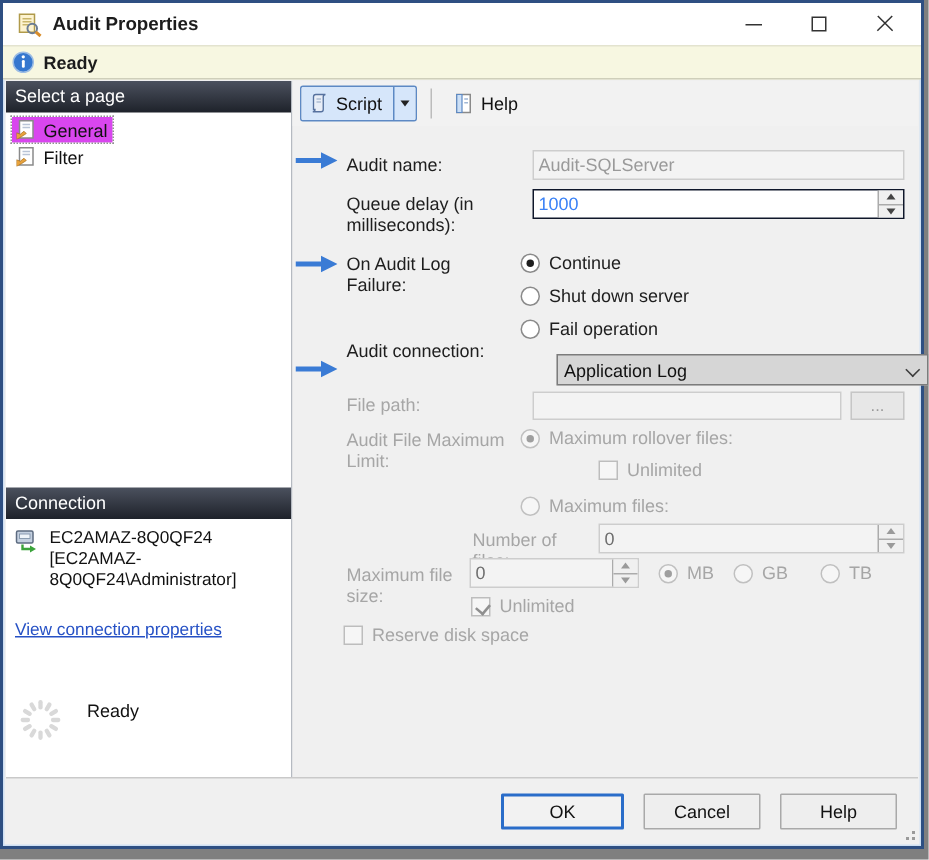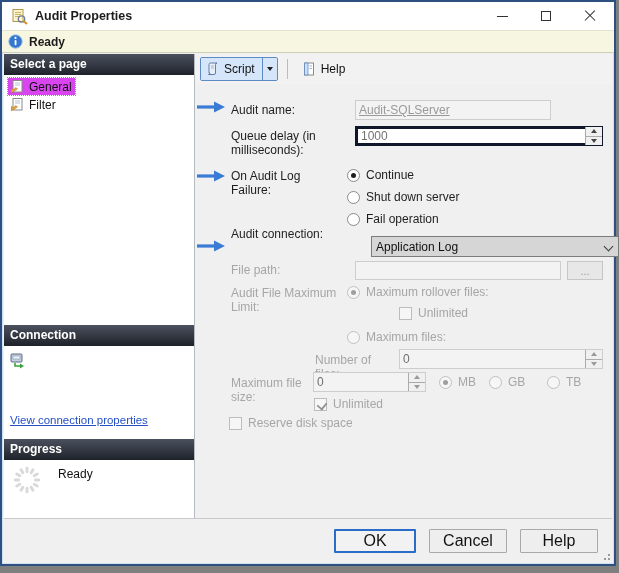--- a/index.html
+++ b/index.html
@@ -26,21 +26,21 @@
   .glyph-close::before{transform:rotate(45deg);} .glyph-close::after{transform:rotate(-45deg);}
   
   .statusbar{height:23px;background:var(--status-bg);border-top:1px solid #e3e3cf;border-bottom:1px solid #cfcfba;
     display:flex;align-items:center;padding-left:6px;gap:6px;}
   .statusbar .stext{font-size:12px;color:#1c1c1c;font-weight:700;}
   
   .body{position:absolute;left:2px;right:2px;top:52px;height:466px;display:flex;}
   .sidebar{width:191px;background:var(--sidebar-bg);border-right:1px solid #b5bac1;position:relative;}
   .main{flex:1;background:var(--panel-bg);position:relative;}
   .sec-header{position:absolute;left:0;right:0;height:21px;line-height:21px;padding-left:6px;
-    background:linear-gradient(var(--header-grad-top),var(--header-grad-bottom));color:#fff;font-size:12px;font-weight:700;}
+    background:linear-gradient(var(--header-grad-top),var(--header-grad-bottom));color:#fff;font-size:12px;font-weight:400;}
   .side-item{position:absolute;left:4px;display:flex;align-items:center;gap:5px;height:17px;padding:0 3px;font-size:12px;color:#111;}
   .side-item.on{background:#d946ef;outline:1px dotted #8f8f8f;}
   .conn-row{position:absolute;left:6px;right:4px;display:flex;gap:6px;align-items:flex-start;}
   .conn-text{font-size:11.5px;line-height:14px;color:#111;overflow-wrap:anywhere;width:152px;}
   .link{position:absolute;left:6px;font-size:11.5px;color:var(--link);text-decoration:underline;cursor:pointer;}
   .prog-row{position:absolute;left:8px;display:flex;gap:16px;align-items:flex-start;}
   .prog-row .ptext{font-size:12px;color:#111;margin-top:2px;}
   
   .toolbar{position:absolute;left:0;right:0;top:0;height:30px;background:#f2f2f2;display:flex;align-items:center;padding-left:5px;}
   .script-btn{display:flex;height:24px;border:1px solid var(--script-btn-border);border-radius:2px;overflow:hidden;}
@@ -49,21 +49,21 @@
   .tri-down{width:0;height:0;border-left:3.5px solid transparent;border-right:3.5px solid transparent;border-top:4px solid #222;}
   .tb-sep{width:1px;height:20px;background:#bcbcbc;margin:0 7px 0 9px;}
   .help-btn{display:flex;align-items:center;gap:5px;height:24px;padding:0 7px;font-size:12px;color:#111;}
   
   .form{position:absolute;left:0;right:0;top:30px;bottom:0;}
   .lbl{position:absolute;font-size:12px;color:var(--text);width:112px;line-height:14px;}
   .lbl.dis{color:var(--disabled-text);}
   .tb{position:absolute;font-size:12px;padding:0 3px;border:1px solid #6e6e6e;background:#fff;color:#111;outline:none;}
   .tb.dis{border:1px solid #cdcdcd;background:#f3f3f3;color:#9a9a9a;}
   .spinwrap{position:absolute;}
-  .spinwrap input{position:absolute;left:0;top:0;width:100%;height:100%;font-size:12px;padding:0 20px 0 3px;border:3px solid #0f172a;background:#fff;color:#737373;outline:none;}
+  .spinwrap input{position:absolute;left:0;top:0;width:100%;height:100%;font-size:12px;padding:0 20px 0 3px;border:1px solid #0f172a;background:#fff;color:#3b82f6;outline:none;}
   .spinwrap.dis input{border:1px solid #cdcdcd;background:#f3f3f3;color:#6e6e6e;}
   .spin{position:absolute;right:1px;top:1px;bottom:1px;width:17px;display:flex;flex-direction:column;border-left:1px solid #ababab;}
   .spin div{flex:1;background:#f0f0f0;display:flex;align-items:center;justify-content:center;}
   .spin div + div{border-top:1px solid #ababab;}
   .tri-up-s{width:0;height:0;border-left:3px solid transparent;border-right:3px solid transparent;border-bottom:4px solid #444;}
   .tri-dn-s{width:0;height:0;border-left:3px solid transparent;border-right:3px solid transparent;border-top:4px solid #444;}
   .spin.dim .tri-up-s{border-bottom-color:#9a9a9a;} .spin.dim .tri-dn-s{border-top-color:#9a9a9a;}
   .optrow{position:absolute;display:flex;align-items:center;gap:6px;font-size:12px;color:var(--text);}
   .optrow.dis{color:var(--disabled-text);}
   .radio{width:13px;height:13px;border-radius:50%;border:1px solid #8a8a8a;background:#fff;position:relative;flex:0 0 auto;}
@@ -73,21 +73,21 @@
   .cb{width:13px;height:13px;border:1px solid #8a8a8a;background:#fff;position:relative;flex:0 0 auto;}
   .optrow.dis .cb{border-color:#bdbdbd;background:#f6f6f6;}
   .cb.on::after{content:"";position:absolute;left:2.5px;top:1px;width:6px;height:8px;border:solid #8f8f8f;border-width:0 2px 2px 0;transform:rotate(40deg) scale(.85);}
   .combo{position:absolute;height:21px;border:1px solid #7c7c7c;background:#d6d6d6;display:flex;align-items:center;font-size:12px;color:#111;padding-left:4px;}
   .combo .chev{position:absolute;right:6px;top:7px;width:7px;height:7px;border:solid #3c3c3c;border-width:0 0 1.6px 1.6px;transform:rotate(-45deg);margin-top:-1px;}
   .browse{position:absolute;border:1px solid #c6c6c6;background:#e7e7e7;color:#9a9a9a;font-size:11px;display:flex;align-items:center;justify-content:center;}
   .arrow-ann{position:absolute;width:28px;height:12px;}
   
   .footer{position:absolute;left:2px;right:2px;bottom:2px;height:44px;background:var(--panel-bg);border-top:1px solid #c9c9c9;
     display:flex;align-items:center;justify-content:flex-end;gap:13px;padding-right:14px;}
-  .btn{height:24px;width:78px;background:#eeeeee;border:1px solid #a9a9a9;font-size:16px;color:#111;
+  .btn{height:24px;width:78px;background:#eeeeee;border:1px solid #a9a9a9;font-size:12px;color:#111;
     display:flex;align-items:center;justify-content:center;border-radius:1px;}
   .btn.focus{border:2px solid var(--ok-focus-border);background:#f2f2f2;width:82px;}
   .grip{position:absolute;right:2px;bottom:2px;width:10px;height:10px;}
   .grip i{position:absolute;width:2px;height:2px;background:#9a9a9a;}
 </style>
 </head>
 <body>
 
 <div class="window">
 
@@ -147,24 +147,24 @@
       </div>
 
       <div class="sec-header" style="top:271px;">Connection</div>
       <div class="conn-row" style="top:298px;">
         <svg width="17" height="17" viewBox="0 0 17 17">
           <rect x="1" y="2" width="11" height="8" rx="1" fill="#c4d0e0" stroke="#5c6b80"></rect>
           <rect x="3" y="4" width="7" height="3" fill="#eef3f9" stroke="#8294ab" stroke-width="0.6"></rect>
           <path d="M5 11 v3 h5" fill="none" stroke="#3ba33b" stroke-width="1.6"></path>
           <polygon points="10,11.6 14,14 10,16.4" fill="#3ba33b"></polygon>
         </svg>
+        <span class="conn-text">EC2AMAZ-8Q0QF24 [EC2AMAZ-8Q0QF24\Administrator]</span>
       </div>
       <span class="link" style="top:360px;">View connection properties</span>
 
-      <div class="sec-header" style="top:385px;">Progress</div>
       <div class="prog-row" style="top:411px;">
         <svg width="30" height="30" viewBox="0 0 26 26">
           <g fill="#d9d9d9">
             <rect x="11.75" y="1.5" width="2.5" height="5.5" rx="1.2"></rect>
             <rect x="11.75" y="1.5" width="2.5" height="5.5" rx="1.2" transform="rotate(30 13 13)"></rect>
             <rect x="11.75" y="1.5" width="2.5" height="5.5" rx="1.2" transform="rotate(60 13 13)"></rect>
             <rect x="11.75" y="1.5" width="2.5" height="5.5" rx="1.2" transform="rotate(90 13 13)"></rect>
             <rect x="11.75" y="1.5" width="2.5" height="5.5" rx="1.2" transform="rotate(120 13 13)"></rect>
             <rect x="11.75" y="1.5" width="2.5" height="5.5" rx="1.2" transform="rotate(150 13 13)"></rect>
             <rect x="11.75" y="1.5" width="2.5" height="5.5" rx="1.2" transform="rotate(180 13 13)"></rect>
@@ -206,21 +206,21 @@
         </div>
       </div>
 
       <div class="form">
 
         <svg class="arrow-ann" style="left:2px;top:17px;" viewBox="0 0 28 12">
           <line x1="0" y1="6" x2="17" y2="6" stroke="var(--accent-arrow)" stroke-width="3.2"></line>
           <polygon points="17,0.5 28,6 17,11.5" fill="var(--accent-arrow)"></polygon>
         </svg>
         <span class="lbl" style="left:36px;top:19px;">Audit name:</span>
-        <input class="tb dis" style="left: 160px; top: 16px; width: 196px; height: 20px; text-decoration: underline;" disabled="" value="Audit-SQLServer">
+        <input class="tb dis" style="left: 160px; top: 16px; width: 248px; height: 20px;" disabled="" value="Audit-SQLServer">
 
         <span class="lbl" style="left:36px;top:45px;">Queue delay (in milliseconds):</span>
         <div class="spinwrap" style="left:160px;top:42px;width:248px;height:20px;">
           <input value="1000" style="">
           <div class="spin">
             <div>
                 <span class="tri-up-s"></span>
               </div>
             <div>
                 <span class="tri-dn-s"></span>

